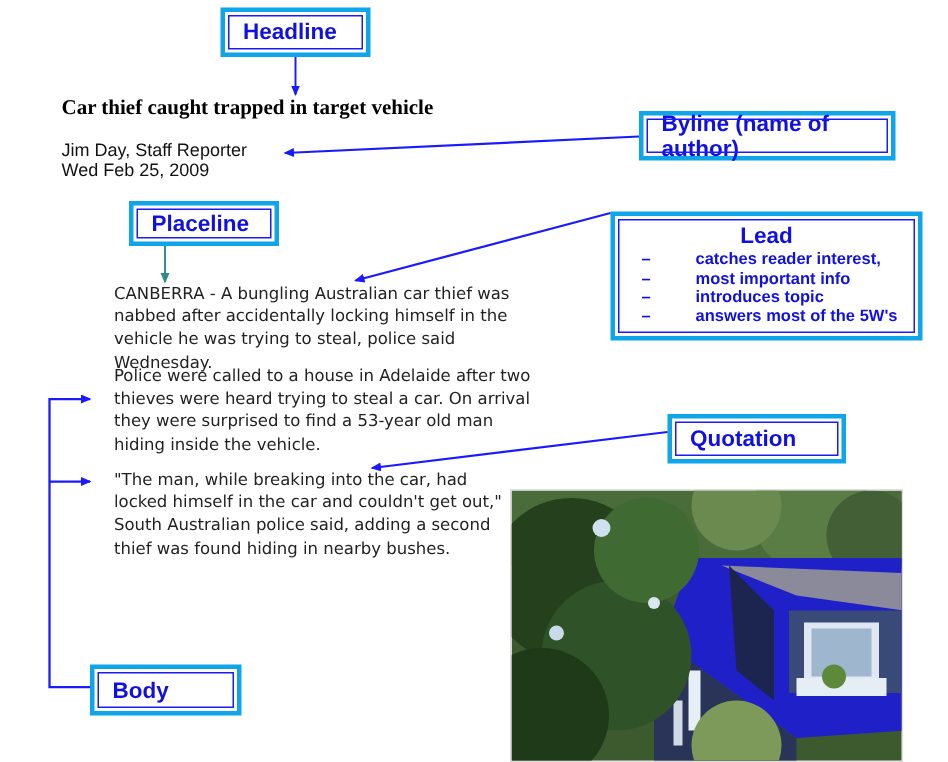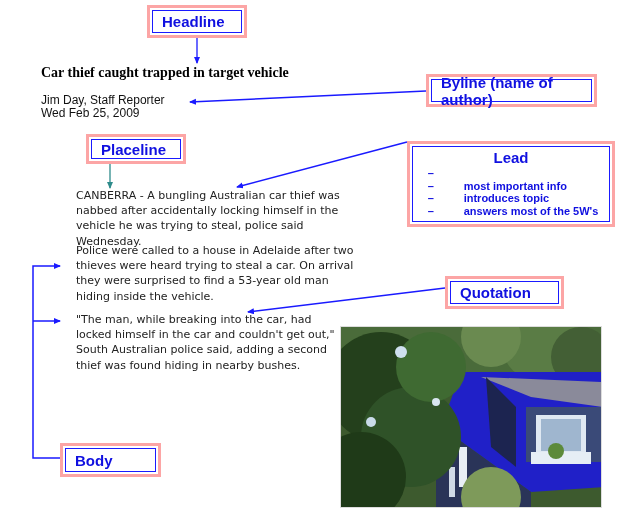--- a/index.html
+++ b/index.html
@@ -1,19 +1,19 @@
 <!DOCTYPE html>
 <html><head>
 <meta charset="utf-8">
 <style>
   html, body { margin:0; padding:0; background:#ffffff; }
   body { width:632px; height:508px; position:relative; overflow:hidden; }
   .lbl {
     position:absolute; box-sizing:border-box;
-    border:3px solid #fca5a5; background:#fff;
+    border:3px solid #0ea5e9; background:#fff;
     outline:1px solid #1a1aff; outline-offset:-6px;
     color:#1010e0; font-family:"Liberation Sans", sans-serif; font-weight:bold;
     font-size:15px; display:flex; align-items:center;
   }
   .lbl span { padding-left:12px; }
   .lead-box { align-items:center; flex-direction:column; padding:6px 10px; }
   .lead-title { font-size:15px; line-height:16px; }
   .lead-list { list-style:none; margin:1px 0 0 0; padding:0; font-size:11px; line-height:12.5px; }
   .lead-list li { display:flex; }
   .lead-list .dash { width:24px; flex:none; padding-left:4px; }
@@ -36,20 +36,21 @@
 
 <div class="lbl" style="left:86px;top:134px;width:100px;height:30px;">
   <span>Placeline</span>
 </div>
 
 <div class="lbl lead-box" style="left:407px;top:141px;width:208px;height:86px;">
   <div class="lead-title">Lead</div>
   <ul class="lead-list">
     <li>
         <span class="dash">–</span>
+        <span>catches reader interest,</span>
       </li>
     <li>
         <span class="dash">–</span>
         <span>most important info</span>
       </li>
     <li>
         <span class="dash">–</span>
         <span>introduces topic</span>
       </li>
     <li>

